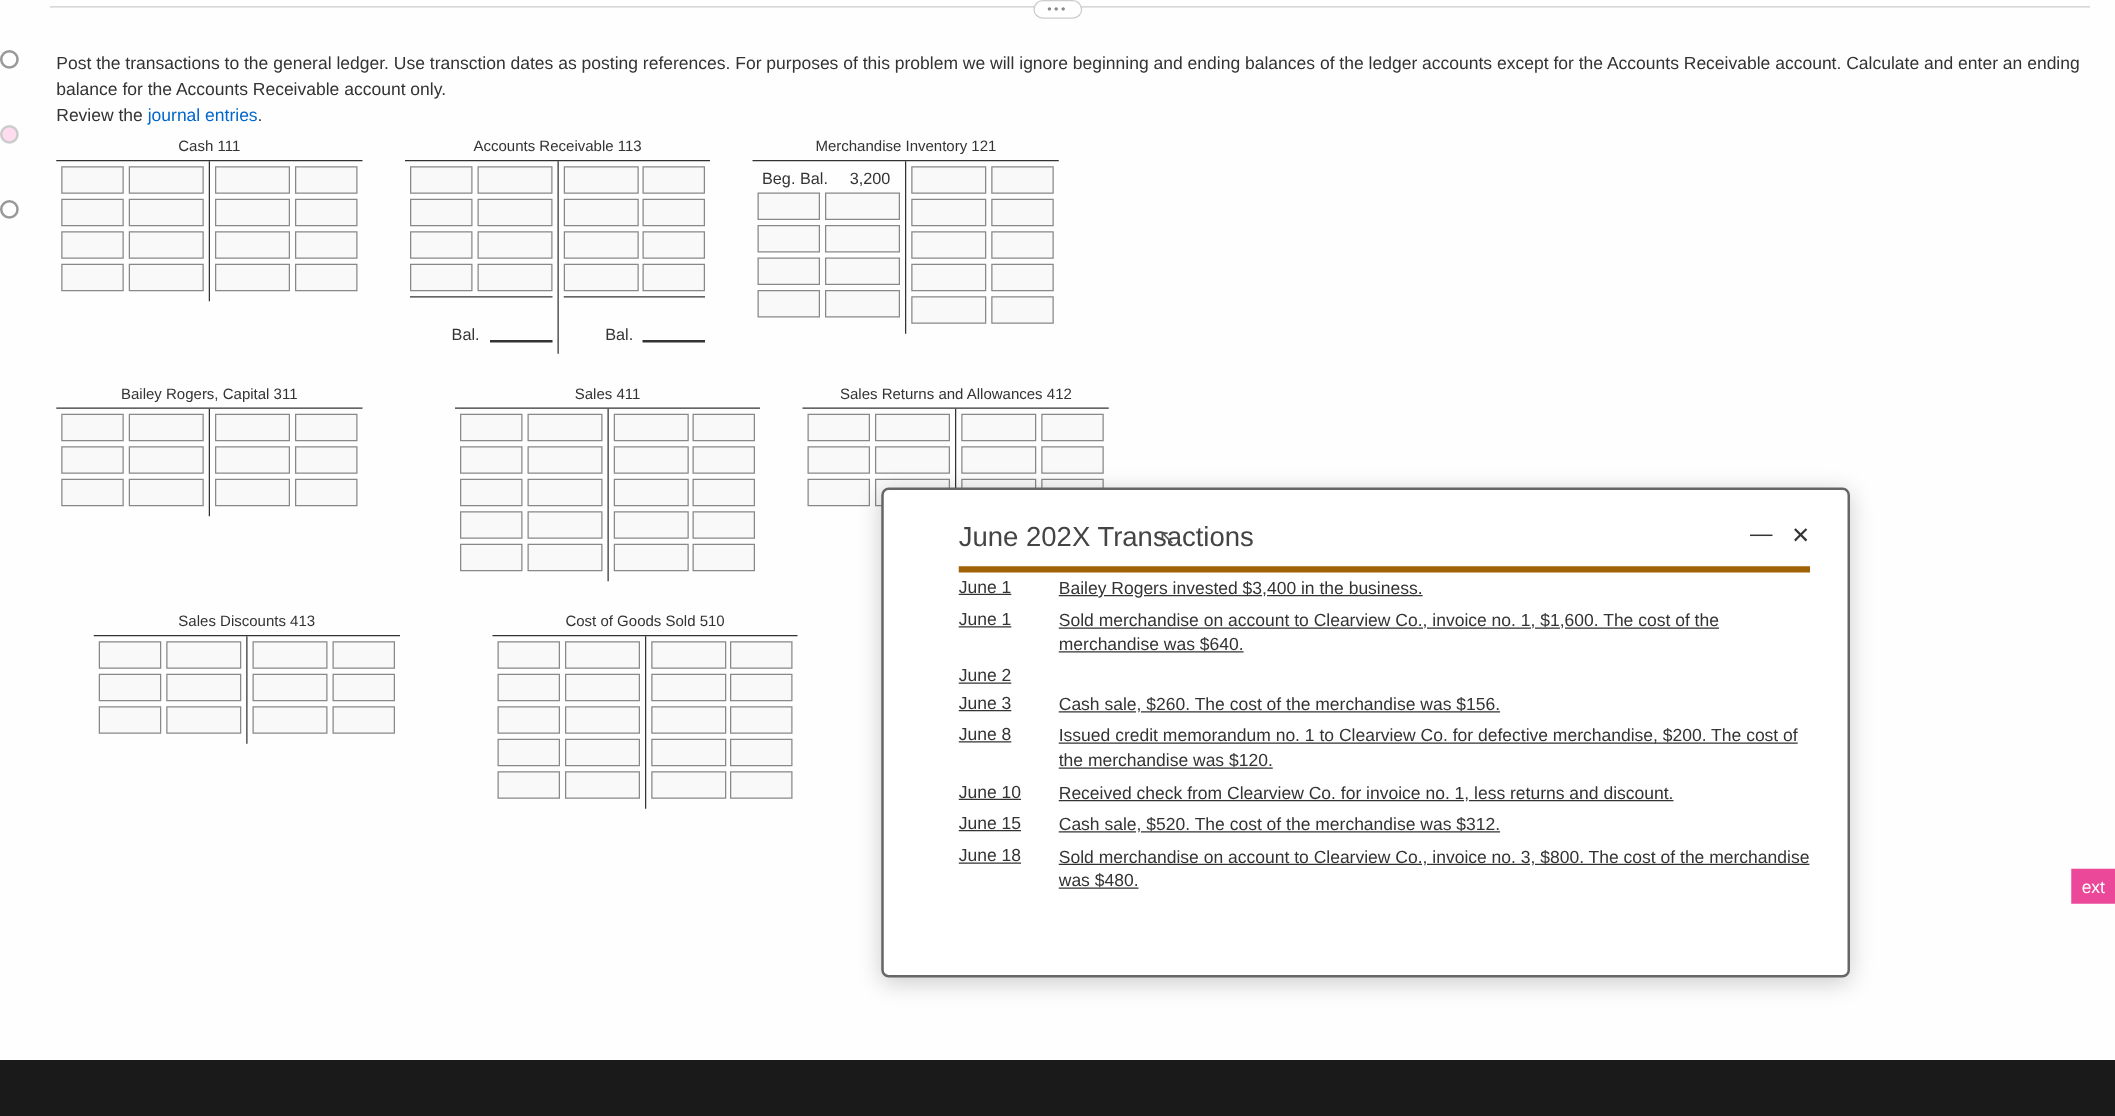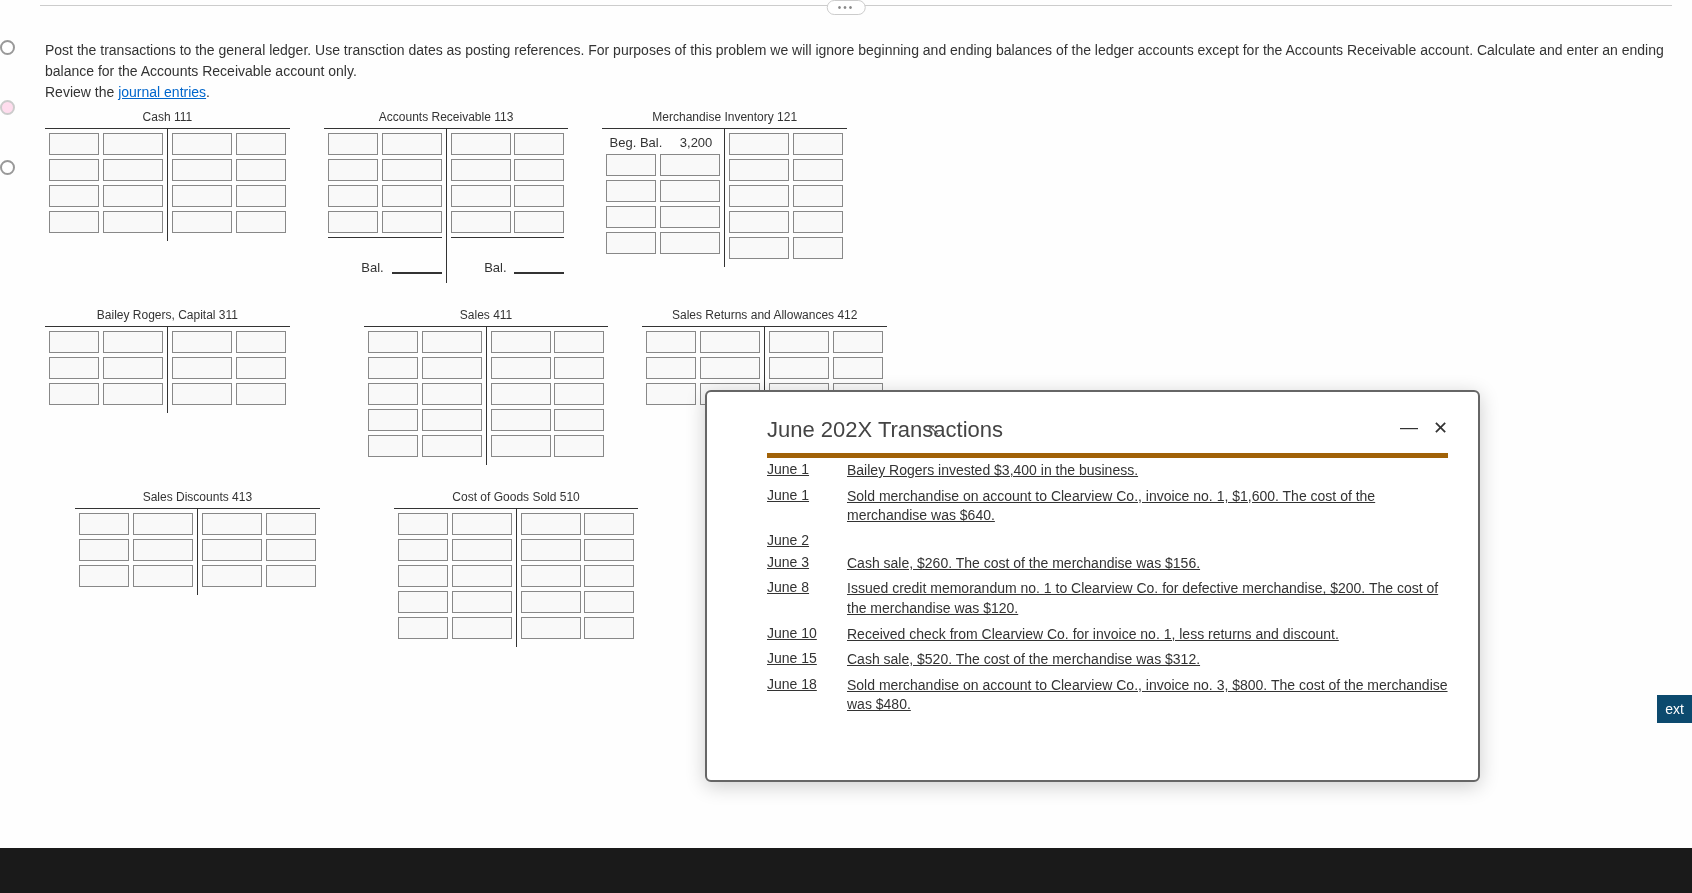--- a/index.html
+++ b/index.html
@@ -3,21 +3,21 @@
 <meta charset="utf-8">
 <style>
 * { box-sizing: border-box; margin: 0; padding: 0; }
 body { font-family: Arial, sans-serif; font-size: 14px; background: #fefefe; color: #333; width: 1692px; height: 893px; overflow: hidden; position: relative; }
 .top-divider { position: absolute; top: 5px; left: 40px; right: 20px; border-top: 1px solid #ccc; }
 .ellipsis-btn { position: absolute; top: 0px; left: 50%; transform: translateX(-50%); background: #fff; border: 1px solid #ccc; border-radius: 10px; padding: 1px 10px; font-size: 10px; letter-spacing: 2px; color: #888; }
 .sidebar-tabs { position: absolute; left: 0; top: 40px; width: 20px; }
 .sidebar-tab { width: 15px; height: 15px; border: 2px solid #999; border-radius: 50%; margin-bottom: 45px; background: #fff; }
 .sidebar-tab.active { background: #fde; border-color: #ccc; }
 .instructions { position: absolute; top: 40px; left: 45px; right: 16px; line-height: 1.5; }
-.review-link { color: #0066cc; text-decoration: underline; cursor: pointer; }
+.review-link { color: #0066cc; cursor: pointer; }
 .ledger-area { position: absolute; top: 110px; left: 45px; }
 .t-account { display: inline-block; vertical-align: top; margin-right: 30px; margin-bottom: 25px; }
 .t-title { text-align: center; padding-bottom: 4px; border-bottom: 1px solid #333; font-size: 12px; white-space: nowrap; }
 .t-body { display: flex; }
 .t-side { padding: 4px; }
 .t-left { border-right: 1px solid #333; }
 .t-row { margin-bottom: 4px; white-space: nowrap; }
 .t-cell { display: inline-block; border: 1px solid #888; background: #f9f9f9; height: 22px; width: 50px; vertical-align: middle; }
 .t-cell.wide { width: 60px; }
 .t-label { display: inline-block; width: 60px; font-size: 13px; text-align: right; padding-right: 4px; vertical-align: middle; }
@@ -28,21 +28,21 @@
 .row3 { margin-top: 0px; }
 .popup { position: absolute; top: 390px; left: 705px; width: 775px; height: 392px; background: #fff; border: 2px solid #666; border-radius: 6px; box-shadow: 0 4px 20px rgba(0,0,0,0.2); }
 .popup-header { display: flex; justify-content: space-between; align-items: flex-start; padding: 25px 30px 10px 60px; }
 .popup-title { font-size: 22px; color: #444; }
 .popup-controls { display: flex; gap: 15px; font-size: 18px; color: #333; }
 .popup-body { padding: 0 30px 10px 60px; }
 .trans-table { width: 100%; border-top: 5px solid #a16207; text-decoration: underline; }
 .trans-row { display: flex; padding: 3px 0; }
 .trans-date { width: 80px; flex-shrink: 0; }
 .trans-desc { flex: 1; line-height: 1.4; }
-.next-btn { position: absolute; right: 0; top: 695px; background: #0c4a6e; color: #fff; padding: 6px 8px; font-size: 14px; }
+.next-btn { position: absolute; right: 0; top: 695px; background: #ec4899; color: #fff; padding: 6px 8px; font-size: 14px; }
 .bottom-bar { position: absolute; bottom: 0; left: 0; right: 0; height: 45px; background: #1a1a1a; }
 .cursor { position: absolute; top: 420px; left: 927px; font-size: 16px; color: #555; }
 </style>
 </head>
 <body>
 
 <div class="top-divider"></div>
 <div class="ellipsis-btn">•••</div>
 
 <div class="sidebar-tabs">

